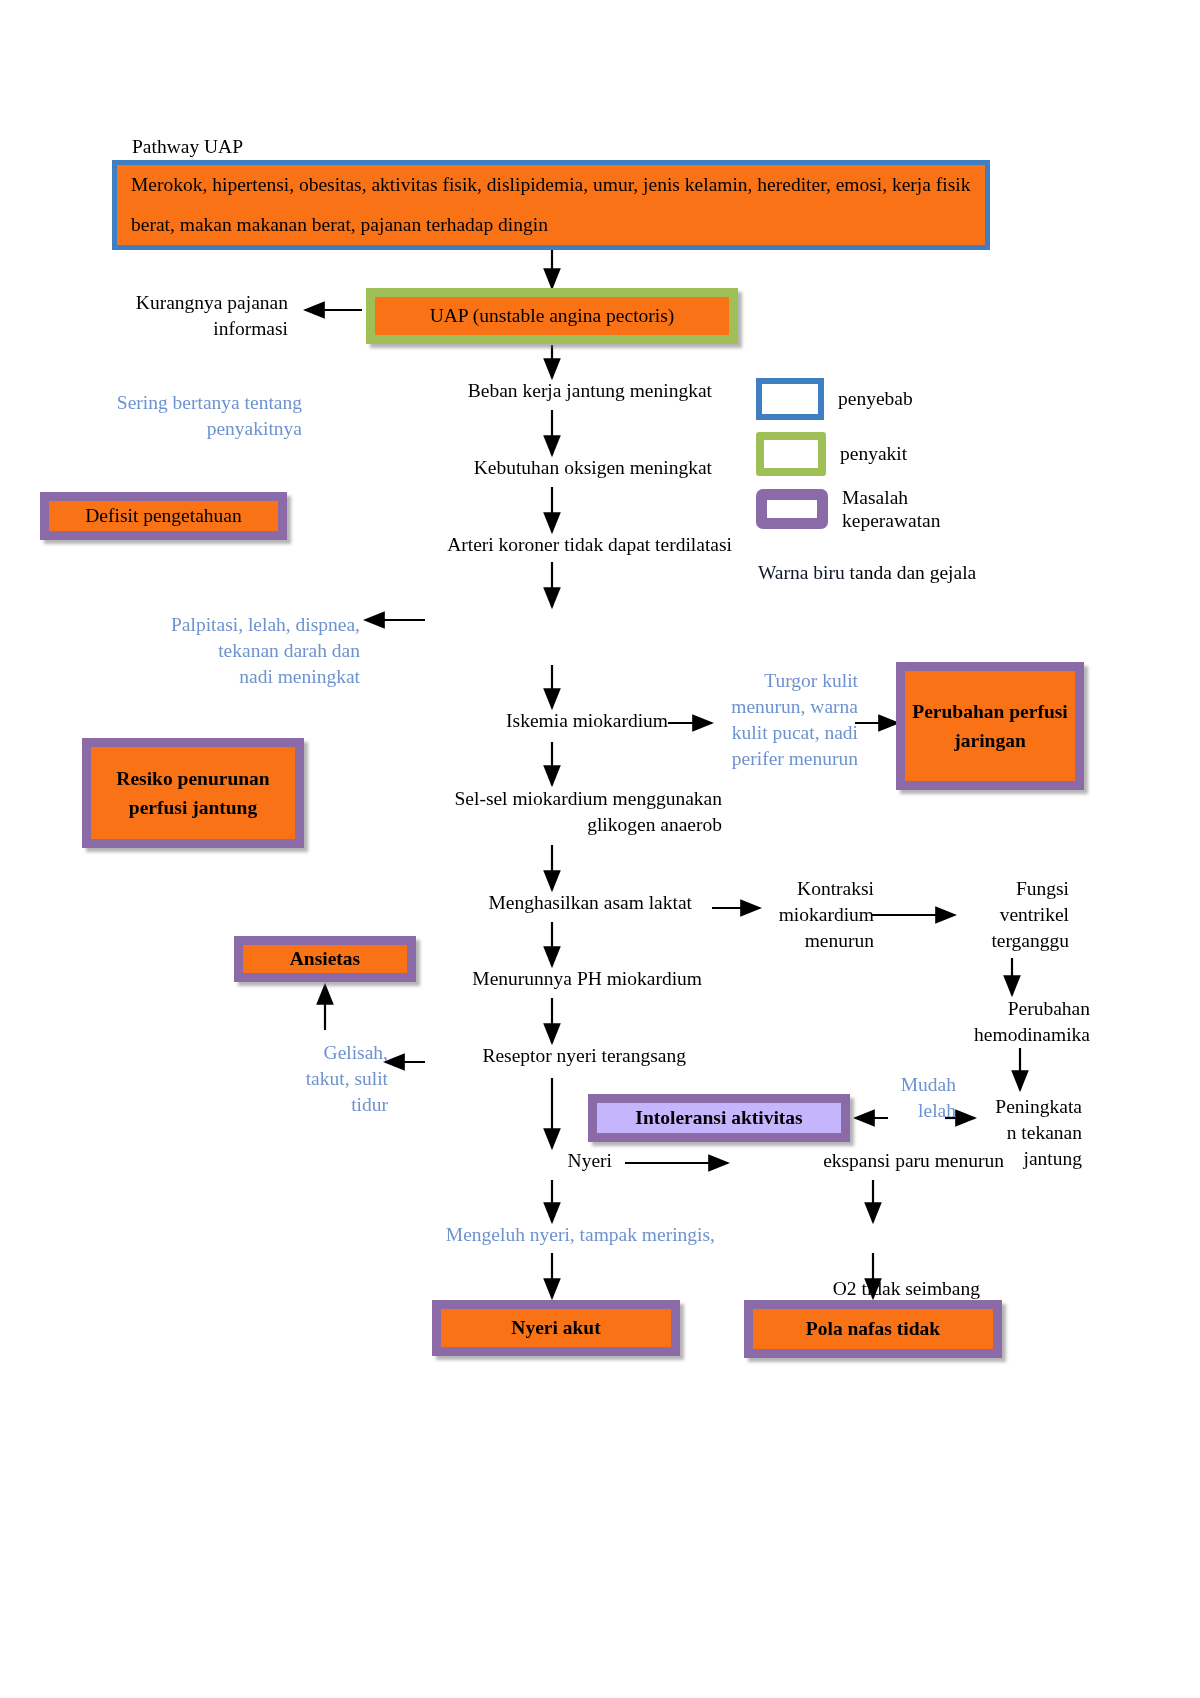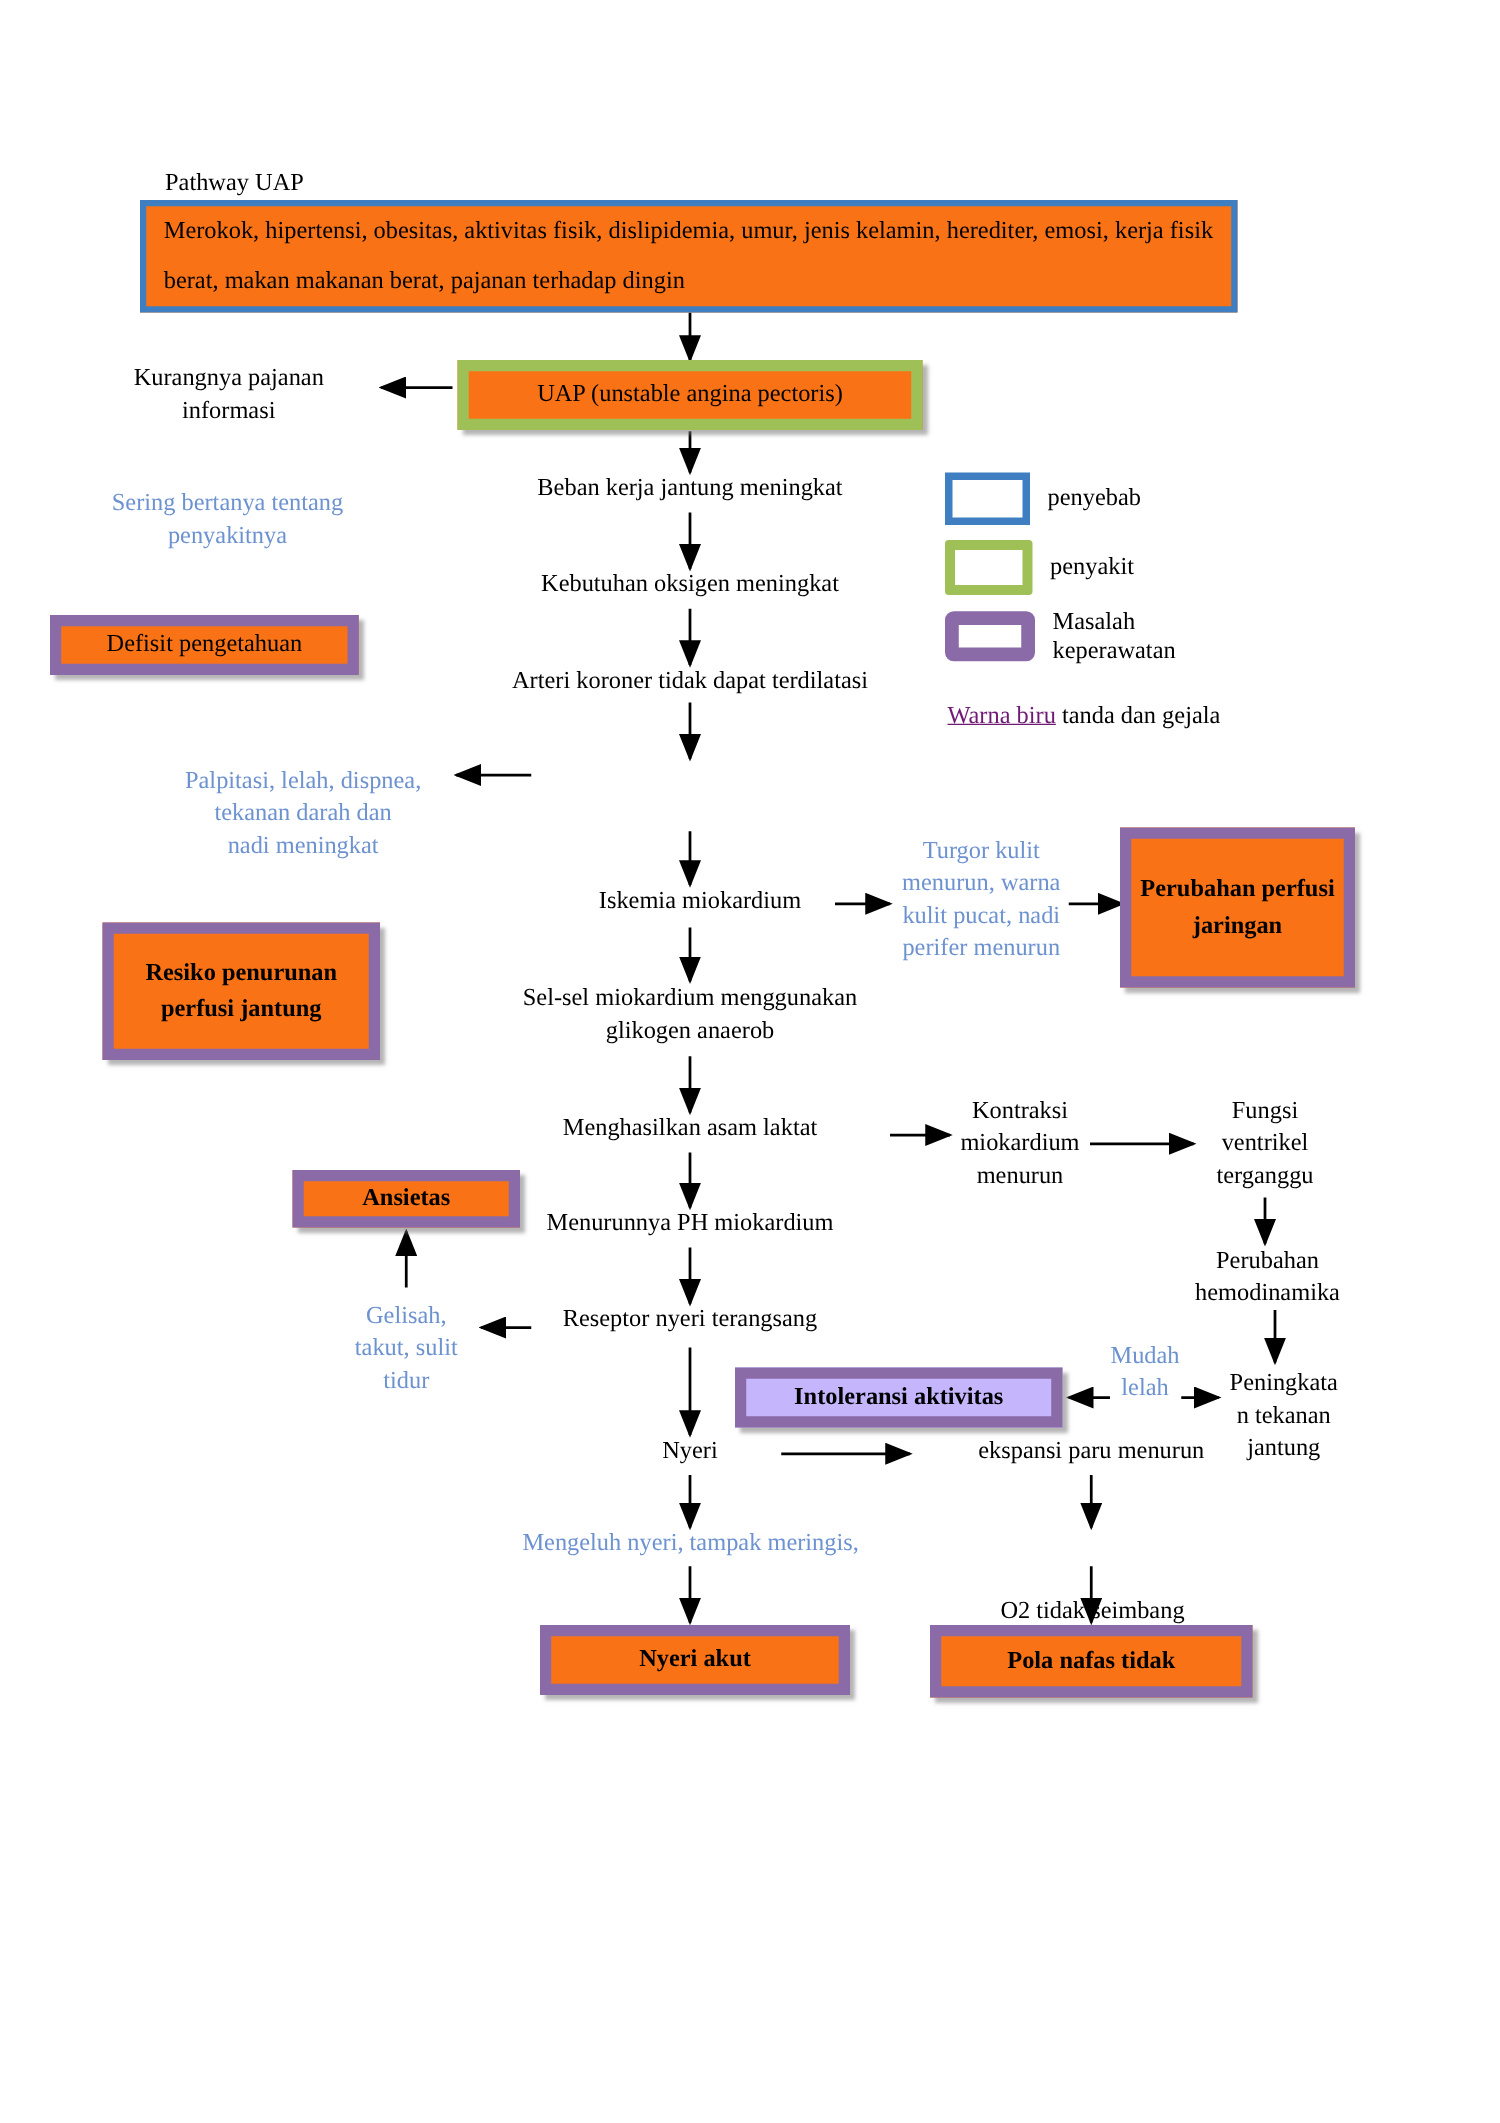--- a/index.html
+++ b/index.html
@@ -9,21 +9,21 @@
     background:#ffffff;
     font-family:"Liberation Serif", "DejaVu Serif", serif;
     color:#000000;
     overflow:hidden;
   }
   .canvas { position:absolute; left:0; top:0; width:1200px; height:1698px; }
 
   
   .node {
     position:absolute;
-    text-align:center;
+    text-align:right;
     font-size:19.5px;
     line-height:1.33;
     color:#000;
     white-space:pre-line;
   }
   .node.blue { color:#6d92d0; }
 
   .title {
     position:absolute;
     font-size:19.5px;
@@ -63,21 +63,21 @@
   
   .legend { position:absolute; }
   .legend-row { position:absolute; display:flex; align-items:center; }
   .swatch { background:#fff; }
   .swatch.blue   { border:6px solid #3f7fc1; }
   .swatch.green  { border:8px solid #9fc057; border-radius:3px; }
   .swatch.purple { border:11px solid #8a6ba8; border-radius:7px; }
   .legend-label { font-size:19.5px; margin-left:14px; line-height:1.2; white-space:pre-line; }
 
   .note { position:absolute; font-size:19.5px; line-height:1.35; }
-  .note .bluepart { color:#701a75;text-decoration:underline; }
+  .note .bluepart { color:#0f172a; }
 
   svg.arrows { position:absolute; left:0; top:0; width:1200px; height:1698px; pointer-events:none; }
 </style>
 </head>
 <body>
 
 <div class="canvas">
 
   <svg class="arrows" viewBox="0 0 1200 1698">
     <defs>

